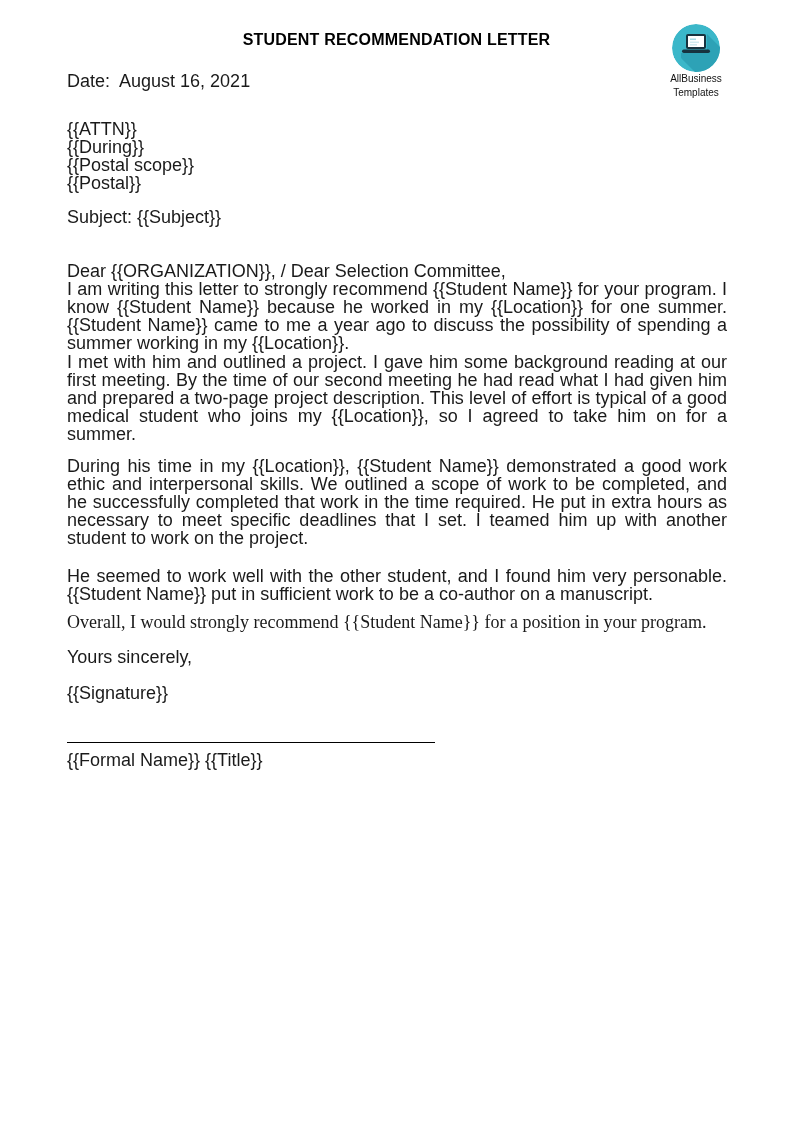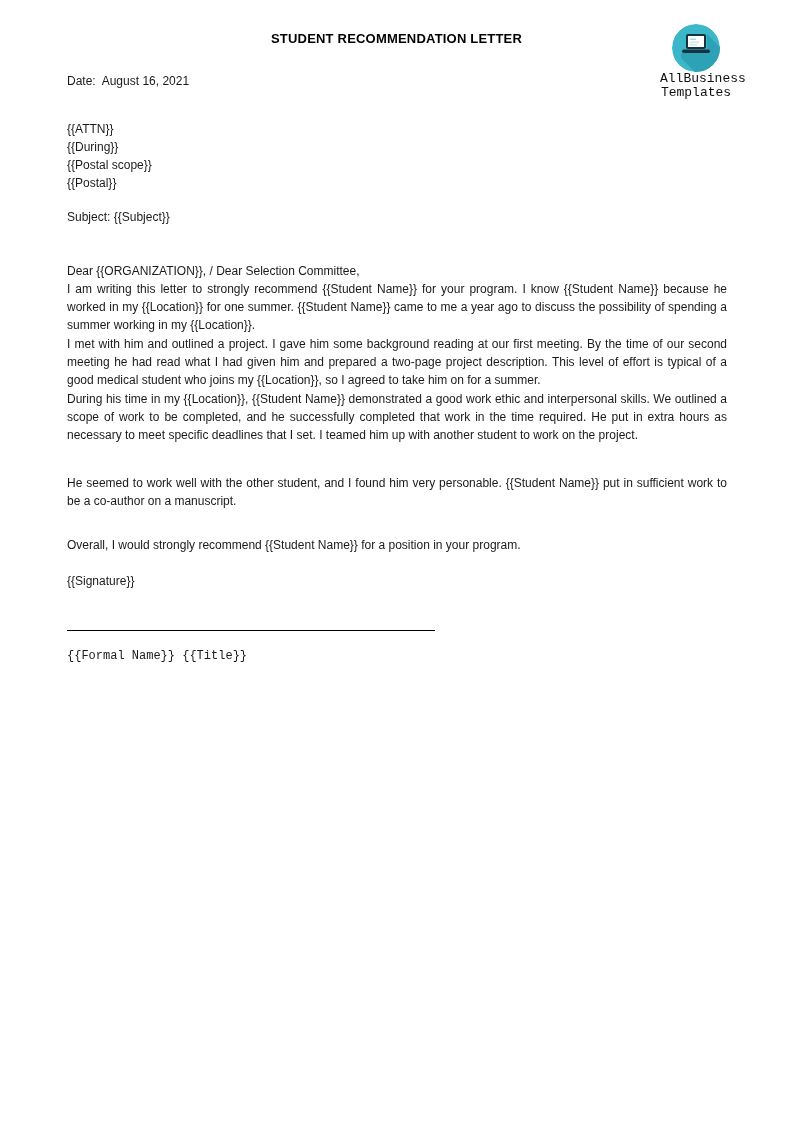--- a/index.html
+++ b/index.html
@@ -13,67 +13,66 @@
     color: #1a1a1a;
     overflow: hidden;
     margin: 0 auto;
   }
   .doc-title {
     position: absolute;
     top: 31px;
     left: 0;
     width: 100%;
     text-align: center;
-    font-size: 13px;
+    font-size: 16px;
     font-weight: bold;
     color: #000000;
     letter-spacing: 0.2px;
   }
   .logo {
     position: absolute;
     top: 24px;
     left: 660px;
     width: 72px;
     text-align: center;
   }
   .logo-badge { display: block; margin: 0 auto; }
   .logo-text {
-    font-size: 13px;
+    font-size: 10px;
     line-height: 12.5px;
     color: #111111;
     margin-top: 1px;
-    font-family: Liberation Mono, monospace;
   }
   .content {
     position: absolute;
     left: 67px;
     top: 0;
     width: 660px;
-    font-size: 12px;
+    font-size: 18px;
     line-height: 18px;
   }
   .date-line { margin-top: 72px; white-space: pre-wrap; }
   .recipient { margin-top: 30px; }
   .subject { margin-top: 16px; }
   .salutation { margin-top: 36px; }
   .para { text-align: justify; }
   .p1 { }
   .p2 { margin-top: 1px; }
-  .p3 { margin-top: 1px; }
-  .p4 { margin-top: 30px; }
-  .p5 { margin-top: 26px; }
+  .p3 { margin-top: 14px; }
+  .p4 { margin-top: 20px; }
+  .p5 { margin-top: 10px; font-family: Liberation Serif, serif; }
   .closing { margin-top: 17px; }
   .signature { margin-top: 18px; }
   .sig-line {
     margin-top: 40px;
     width: 368px;
     height: 0;
     border-bottom: 1.5px solid #000000;
   }
-  .formal-name { margin-top: 16px; font-family: Liberation Mono, monospace; }
+  .formal-name { margin-top: 8px; }
 </style>
 </head>
 <body>
 
 <div class="page">
 
   <div class="doc-title">STUDENT RECOMMENDATION LETTER</div>
 
   <div class="logo">
     <svg class="logo-badge" width="48" height="48" viewBox="0 0 48 48" aria-hidden="true">
@@ -111,20 +110,21 @@
     <p class="subject">Subject: {{Subject}}</p>
 
     <p class="salutation">Dear {{ORGANIZATION}}, / Dear Selection Committee,</p>
 
     <p class="para p1">I am writing this letter to strongly  recommend {{Student Name}} for your program. I know {{Student Name}} because he worked in my {{Location}} for one summer. {{Student Name}} came to me a year ago to discuss the possibility of spending a summer working in my {{Location}}.</p>
     <p class="para p2">I met with him and outlined a project. I gave him some background reading at our first meeting. By the time of our second meeting he had read what I had given him and prepared a two-page project description. This level of effort is typical of a good medical student who joins my {{Location}}, so I agreed to take him on for a summer.</p>
     <p class="para p3">During his time in  my {{Location}}, {{Student Name}} demonstrated a good work ethic and interpersonal skills. We outlined a scope of work to be completed, and he successfully completed that work in the time required. He put in extra hours as necessary to meet specific deadlines that I set. I teamed him up with another student to work on the project.</p>
     <p class="para p4">He seemed to work well with the other student, and I found him very personable. {{Student Name}} put in sufficient work to be a co-author on a manuscript.</p>
     <p class="para p5">Overall, I would strongly recommend {{Student Name}} for a position in your program.</p>
 
+    <p class="closing">Yours sincerely,</p>
 
     <p class="signature">{{Signature}}</p>
 
     <div class="sig-line"></div>
 
     <p class="formal-name">{{Formal Name}} {{Title}}</p>
 
   </div>
 </div>
 

